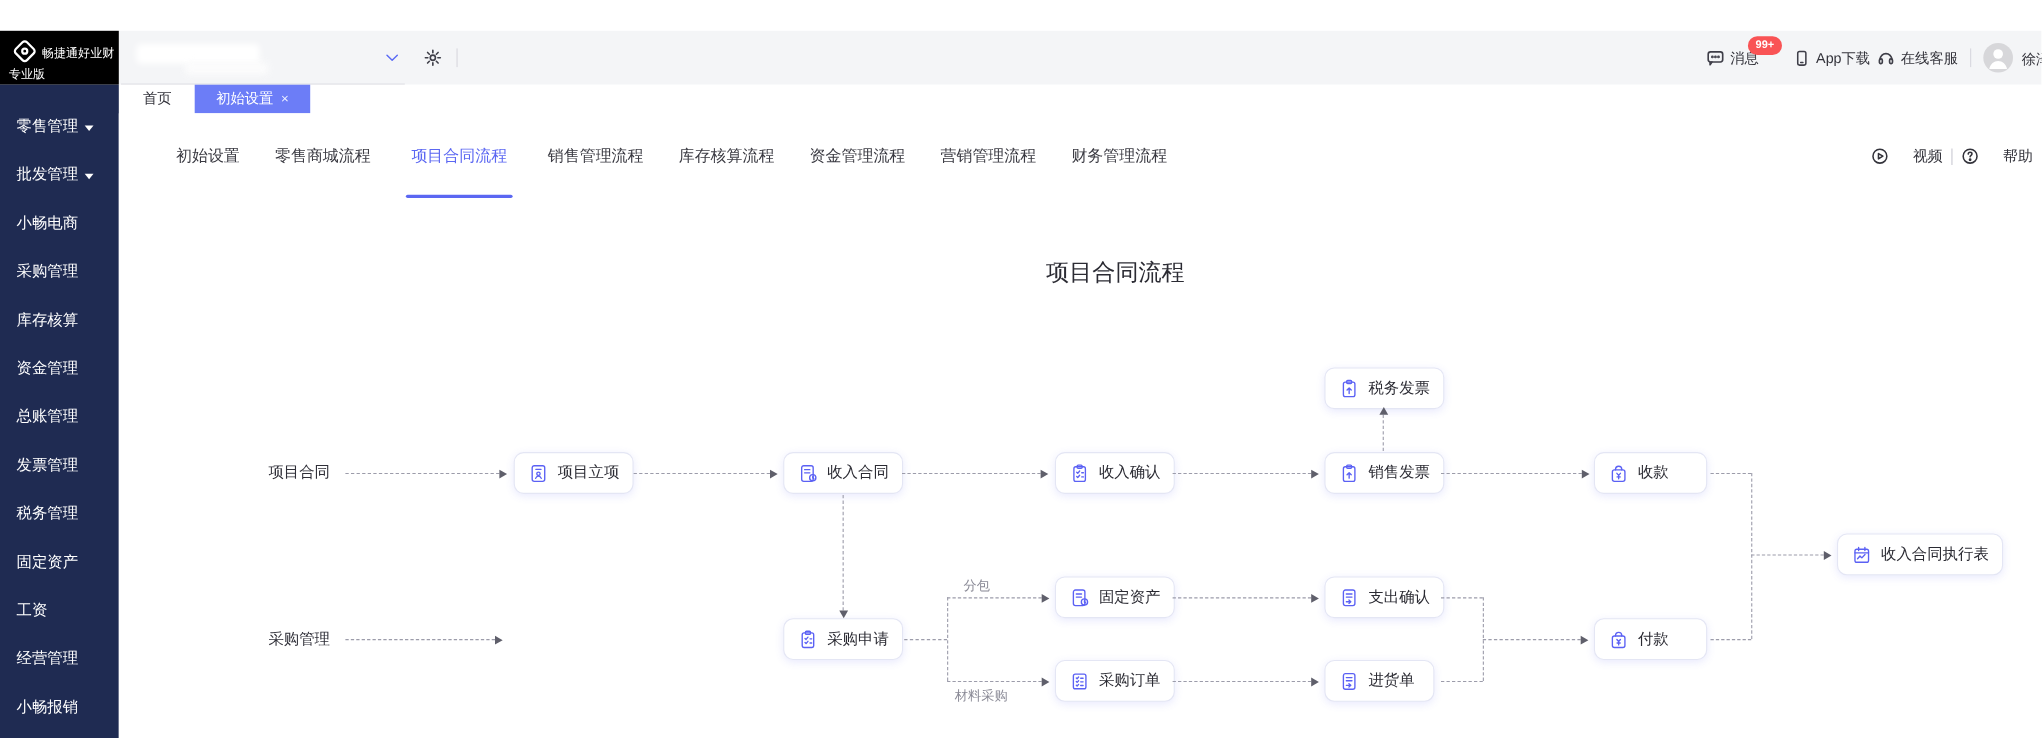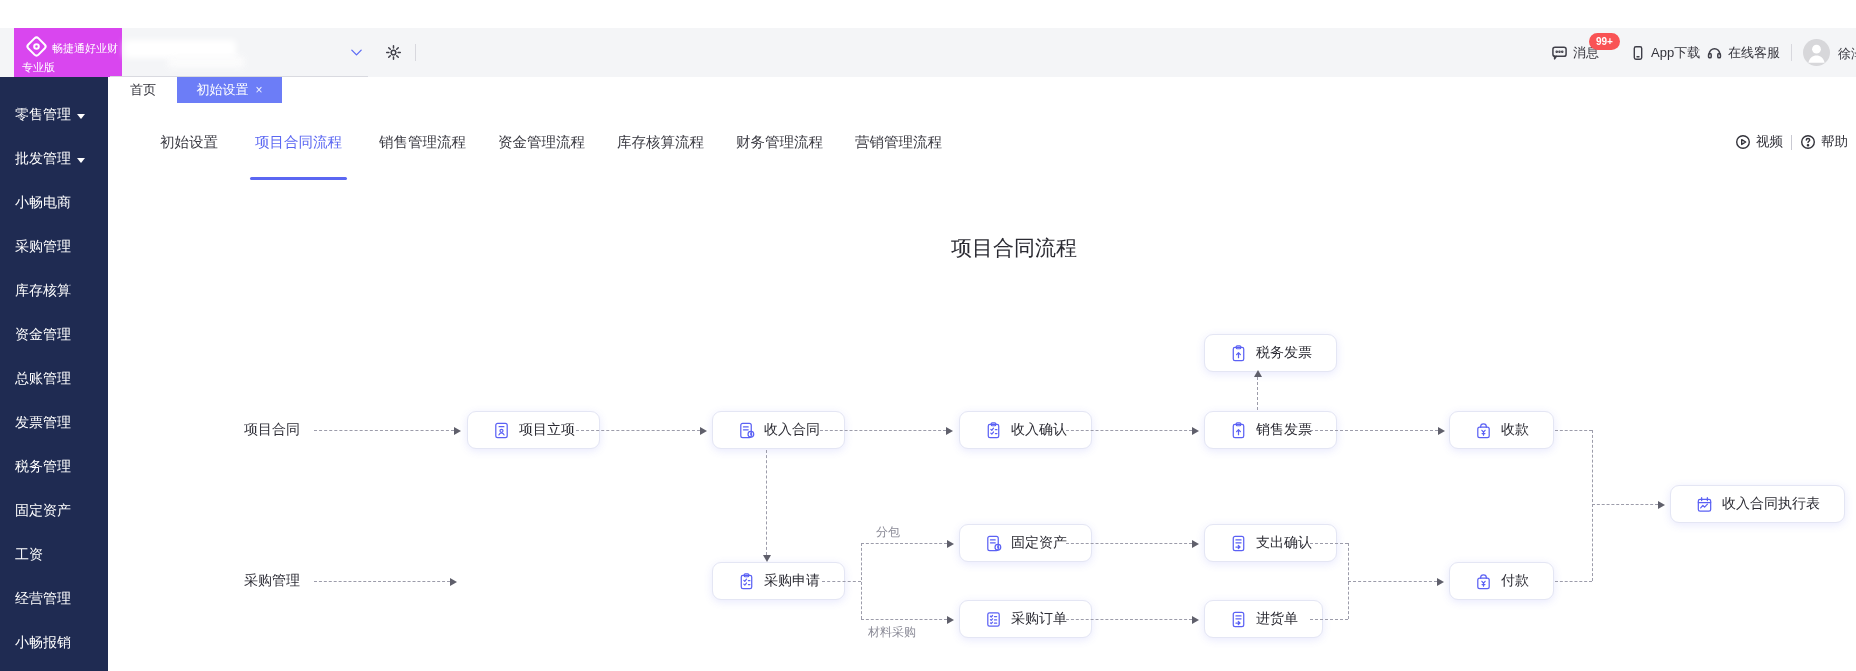--- a/index.html
+++ b/index.html
@@ -6,21 +6,21 @@
   html,body { background:#fff; }
   body {
     width:1856px; height:671px; position:relative; overflow:hidden;
     font-family:"Liberation Sans","DejaVu Sans",sans-serif; color:#2b2b33;
   }
   svg { display:block; }
   .stroked * { fill:none; stroke:currentColor; stroke-width:1.4; stroke-linecap:round; stroke-linejoin:round; }
 
   
   .header { position:absolute; left:0; top:28px; width:1856px; height:49px; background:#f4f5f7; }
-  .logo-block { position:absolute; left:14px; top:0; width:108px; height:49px; background:#d946ef; color:#fff; overflow:hidden; }
+  .logo-block { position:absolute; left:0; top:0; width:108px; height:49px; background:#000000; color:#fff; overflow:hidden; }
   .logo-mark { position:absolute; left:11px; top:7px; }
   .brand-title { position:absolute; left:38px; top:13px; font-size:11px; white-space:nowrap; letter-spacing:0; }
   .brand-edition { position:absolute; left:8px; top:32px; font-size:11px;text-align:right; }
   .company { position:absolute; left:110px; top:0; width:258px; height:49px; border-bottom:1px solid #d9dae0; }
   .blur1 { position:absolute; left:14px; top:12px; width:112px; height:18px; background:#fff; border-radius:4px; filter:blur(3px); }
   .blur2 { position:absolute; left:58px; top:28px; width:76px; height:12px; background:#fdfdfd; border-radius:4px; filter:blur(3px); opacity:.9; }
   .chev { position:absolute; right:4px; top:17px; color:#5B6BF5; }
   .hicon { position:absolute; top:16px; color:#3f3f49; cursor:pointer; }
   .hdivider { position:absolute; top:16px; width:1px; height:17px; background:#d8d8de; }
   .hgroup { position:absolute; top:0; height:49px; display:flex; align-items:center; gap:5px; font-size:13px; color:#33333b; cursor:pointer; white-space:nowrap; }
@@ -41,29 +41,29 @@
   .snav-item { height:44px; display:flex; align-items:center; padding-left:15px; gap:6px; color:#fff; font-size:14px; cursor:pointer; white-space:nowrap; }
   .caret { width:0; height:0; border-left:4.5px solid transparent; border-right:4.5px solid transparent; border-top:5.5px solid #fff; margin-top:2px; }
 
   
   .content { position:absolute; left:108px; top:103px; width:1748px; height:568px; background:#fff; }
   .ptabs { position:relative; height:78px; display:flex; align-items:center; padding-left:52px; gap:32px; }
   .ptab { position:relative; font-size:14.5px; color:#3a3a42; cursor:pointer; height:78px; line-height:78px; white-space:nowrap; }
   .ptab.active { color:#5B67F2; padding:0 5px; }
   .ptab.active::after { content:""; position:absolute; left:0; right:0; bottom:1px; height:3px; background:#5B67F2; border-radius:2px; }
   .ptabs-right { position:absolute; right:8px; top:0; height:78px; display:flex; align-items:center; gap:8px; font-size:13.5px; color:#33333b; }
-  .ptr-item { display:flex; align-items:center; gap:5px; cursor:pointer; }
+  .ptr-item { display:flex; align-items:center; gap:22px; cursor:pointer; }
   .ptr-div { width:1px; height:15px; background:#c9c9d2; }
 
   
   .flow-layer { position:absolute; left:0; top:0; width:1856px; height:671px; }
   .flow-title { position:absolute; left:1014px; top:234px; transform:translateX(-50%); font-size:21px; font-weight:500; color:#2b2b33; }
   .lane-label { position:absolute; font-size:14px; font-weight:500; color:#2f2f38; }
   .branch-label { position:absolute; font-size:12px; color:#8a8a96; }
-  .node { position:absolute; height:38px; display:flex; align-items:center; gap:8px; padding:0 24px; background:#fff;
+  .node { position:absolute; height:38px; display:flex; align-items:center; gap:8px; padding:0 12px; background:#fff;
           border:1px solid #e4e6f4; border-radius:9px; box-shadow:0 2px 8px rgba(91,97,244,.14); cursor:pointer; white-space:nowrap; }
   .nicon { width:19px; height:19px; color:#5B61F4; flex:0 0 auto; }
   .nicon * { fill:none; stroke:currentColor; stroke-width:1.3; stroke-linecap:round; stroke-linejoin:round; }
   .nlabel { font-size:14px; color:#2b2b33; }
   .hline { position:absolute; height:0; border-top:1.5px dashed #9c9caa; }
   .vline { position:absolute; width:0; border-left:1.5px dashed #9c9caa; }
   .arr { position:absolute; width:0; height:0; }
   .arr-r { border-top:4px solid transparent; border-bottom:4px solid transparent; border-left:7px solid #5f5f6b; }
   .arr-u { border-left:4px solid transparent; border-right:4px solid transparent; border-bottom:7px solid #5f5f6b; }
   .arr-d { border-left:4px solid transparent; border-right:4px solid transparent; border-top:7px solid #5f5f6b; }
@@ -229,26 +229,27 @@
       <span>经营管理</span>
     </div>
     <div class="snav-item">
       <span>小畅报销</span>
     </div>
   </div>
 
 <div class="content">
   <div class="ptabs" id="ptabs">
       <div class="ptab">初始设置</div>
+      <div class="ptab">零售商城流程</div>
       <div class="ptab active">项目合同流程</div>
       <div class="ptab">销售管理流程</div>
+      <div class="ptab">库存核算流程</div>
       <div class="ptab">资金管理流程</div>
-      <div class="ptab">库存核算流程</div>
+      <div class="ptab">营销管理流程</div>
       <div class="ptab">财务管理流程</div>
-      <div class="ptab">营销管理流程</div>
     </div>
   <div class="ptabs-right">
     <div class="ptr-item">
       <svg class="stroked" width="16" height="16" viewBox="0 0 16 16" style="color:#33333b">
         <circle cx="8" cy="8" r="6.3"></circle>
           <path d="M6.7 5.6l4 2.4-4 2.4z" fill="currentColor" stroke="none"></path>
       </svg>
       <span>视频</span>
     </div>
     <div class="ptr-div"></div>

